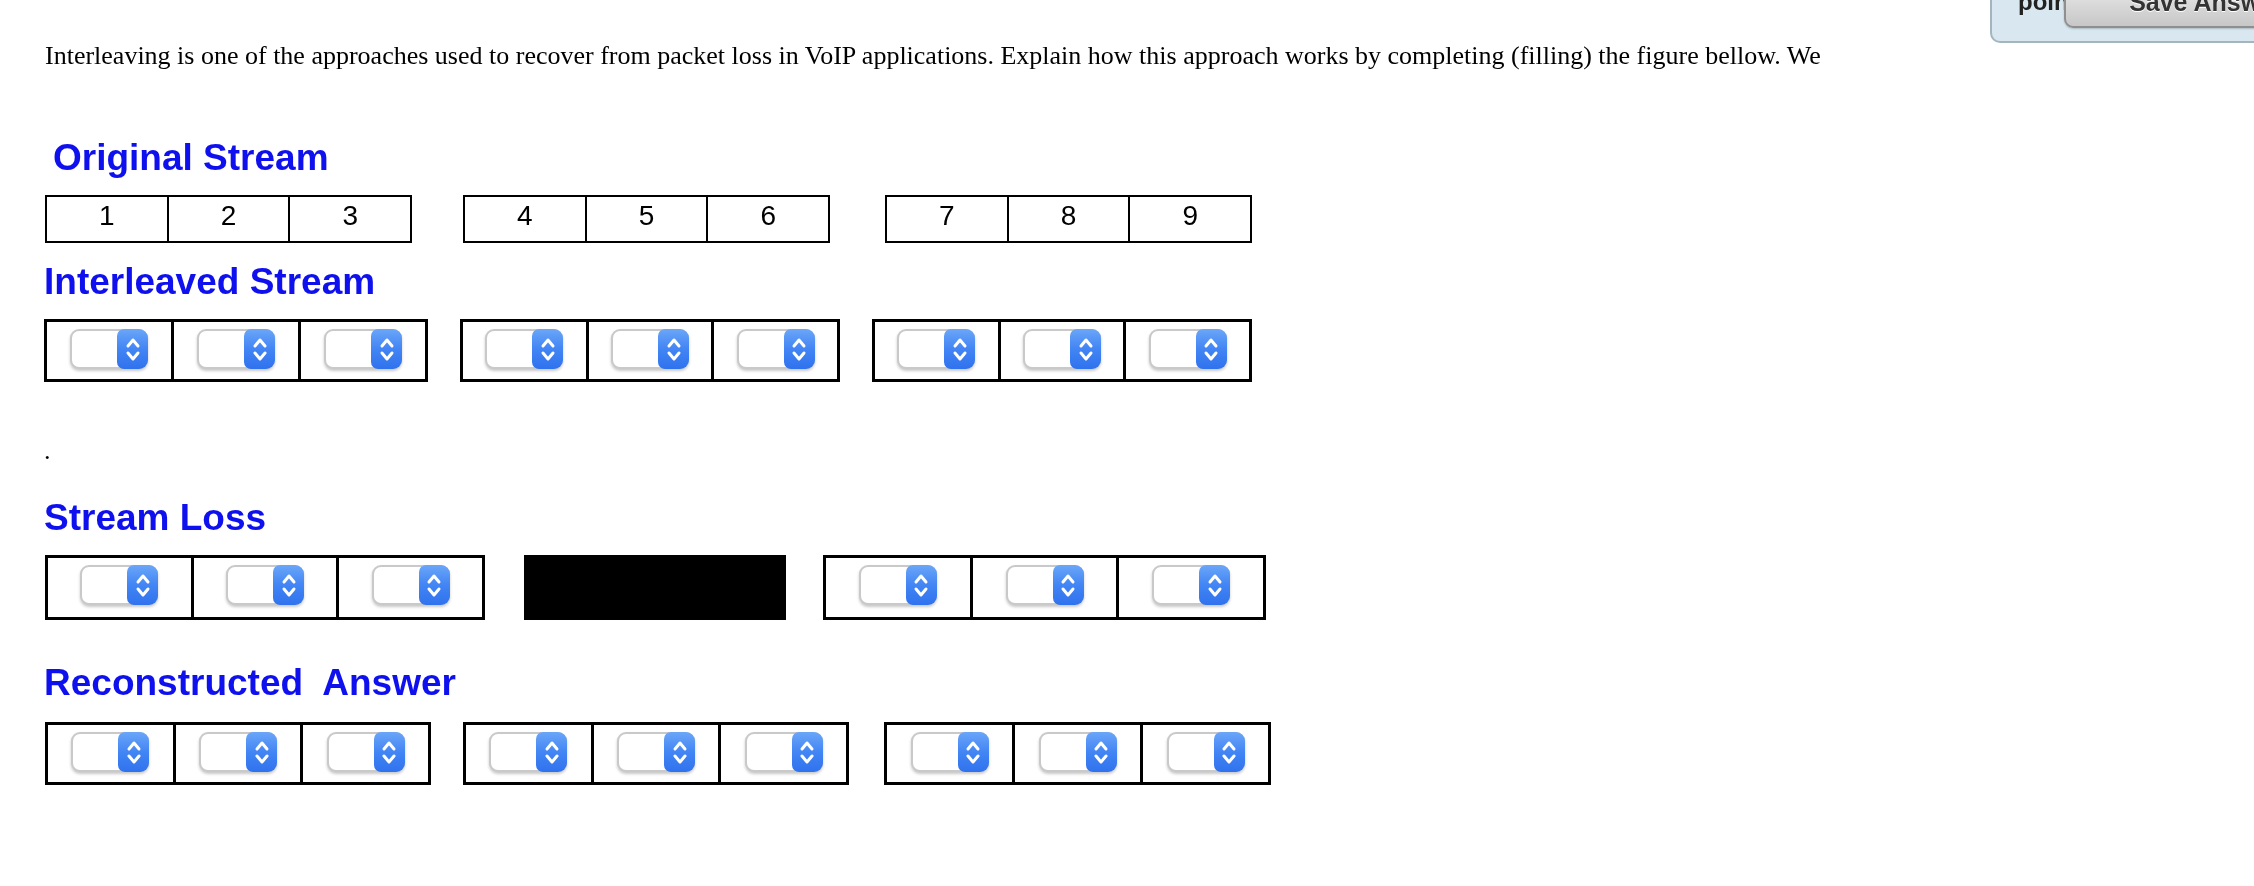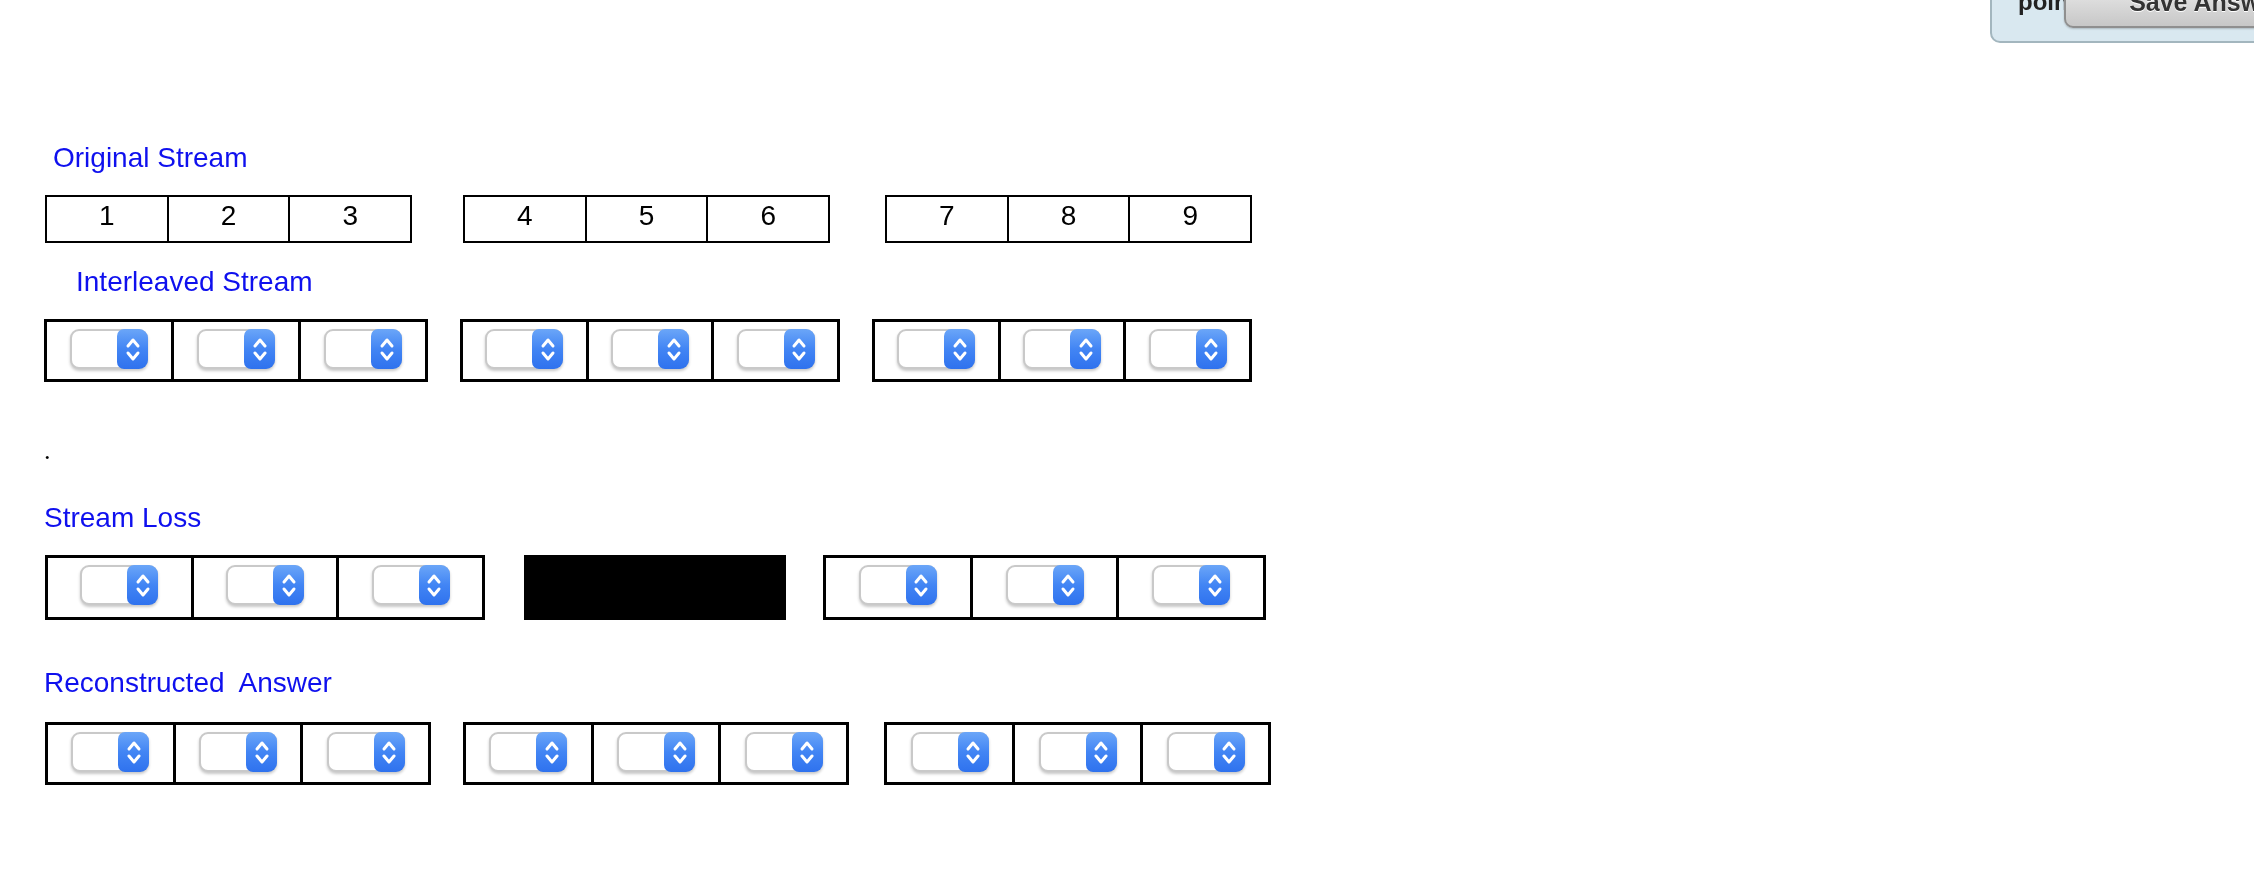--- a/index.html
+++ b/index.html
@@ -44,26 +44,26 @@
 
   
   .dot{
     position:absolute;left:44px;top:436px;
     font-family:"Liberation Serif", serif;font-size:26px;color:#000;
   }
 
   
   .fig-heading{
     position:absolute;
-    font-weight:normal;font-size:28px;line-height:34px;
+    font-weight:bold;font-size:37px;line-height:34px;
     color:var(--heading_blue,#0f10ee);
     white-space:pre;
   }
   #h-original{left:53px;top:141px;}
-  #h-interleaved{left:44px;top:265px;margin-left:32px;}
+  #h-interleaved{left:44px;top:265px;}
   #h-packetloss{left:44px;top:501px;}
   #h-reconstructed{left:44px;top:666px;}
 
   
   .grp{
     position:absolute;display:flex;box-sizing:border-box;
     background:#fff;border:3px solid #000;
   }
   .grp.thin{border-width:2px;}
   .cell{
@@ -95,20 +95,21 @@
 </style>
 </head>
 <body>
 
 <div class="toolbar">
   <span class="points">points</span>
   <button class="save-btn">Save Answer</button>
 </div>
 
 <div class="question">
+  <div class="q-line">Interleaving is one of the approaches used to recover from packet loss in VoIP applications. Explain how this approach works by completing (filling) the figure bellow. We</div>
 </div>
 
 <div class="fig-heading" id="h-original">Original Stream</div>
 <div class="fig-heading" id="h-interleaved">Interleaved Stream</div>
 <div class="fig-heading" id="h-packetloss">Stream Loss</div>
 <div class="fig-heading" id="h-reconstructed">Reconstructed  Answer</div>
 
 <span class="dot">.</span>
 
 <div id="figure-root">

